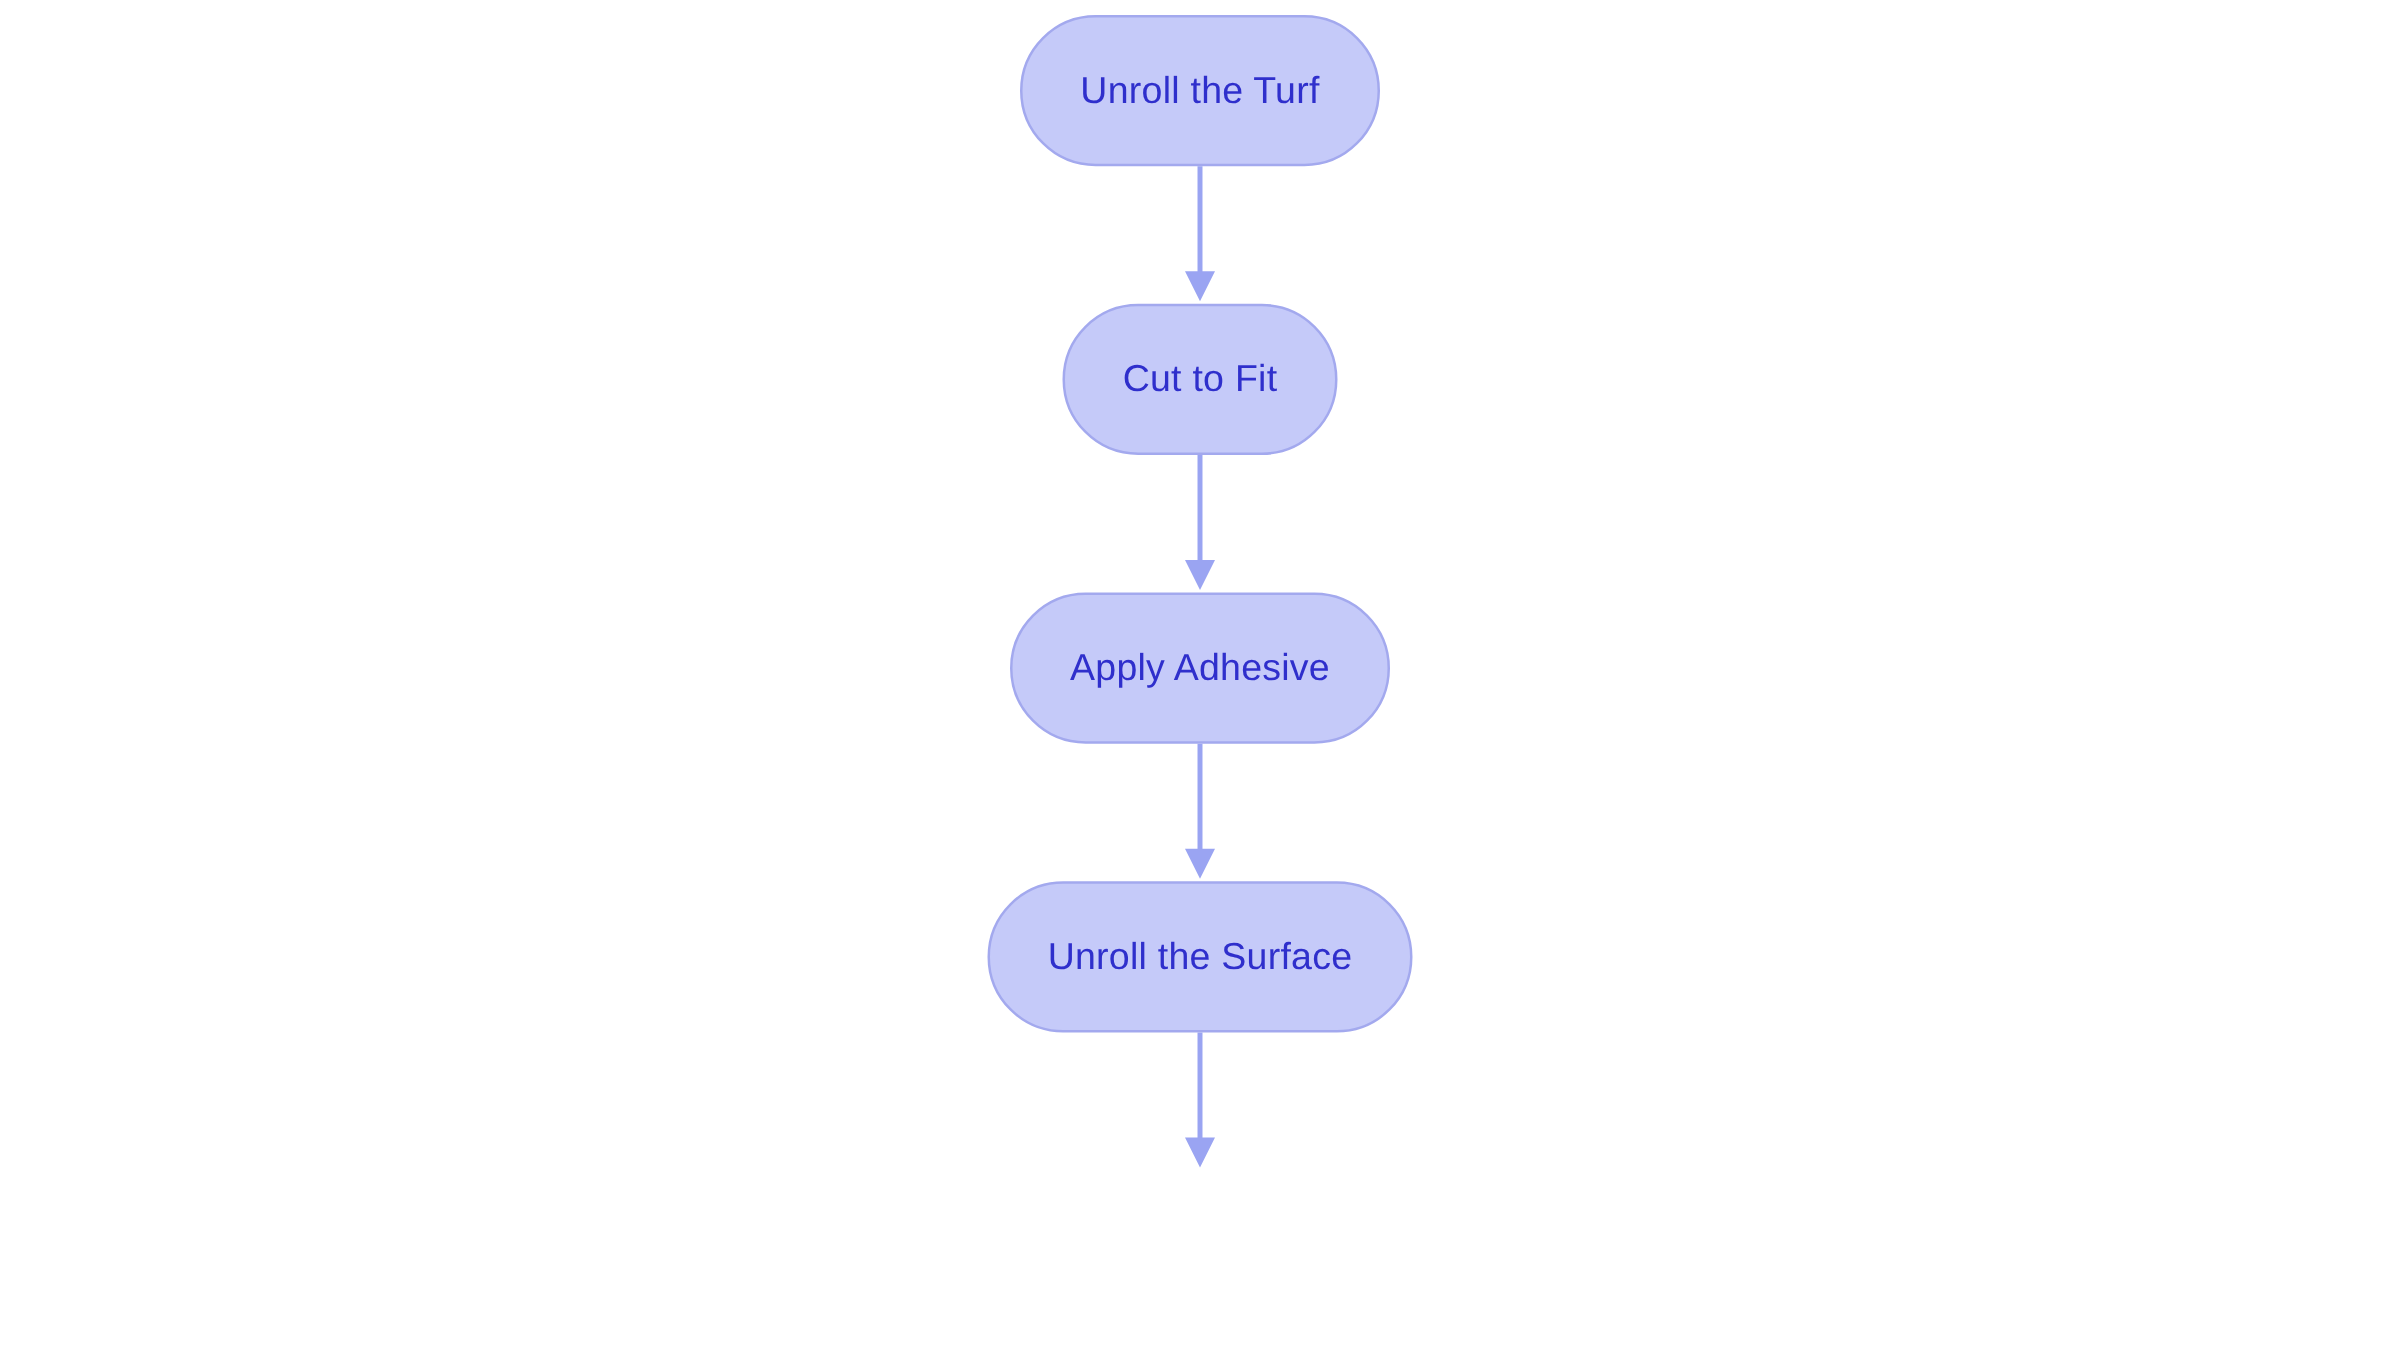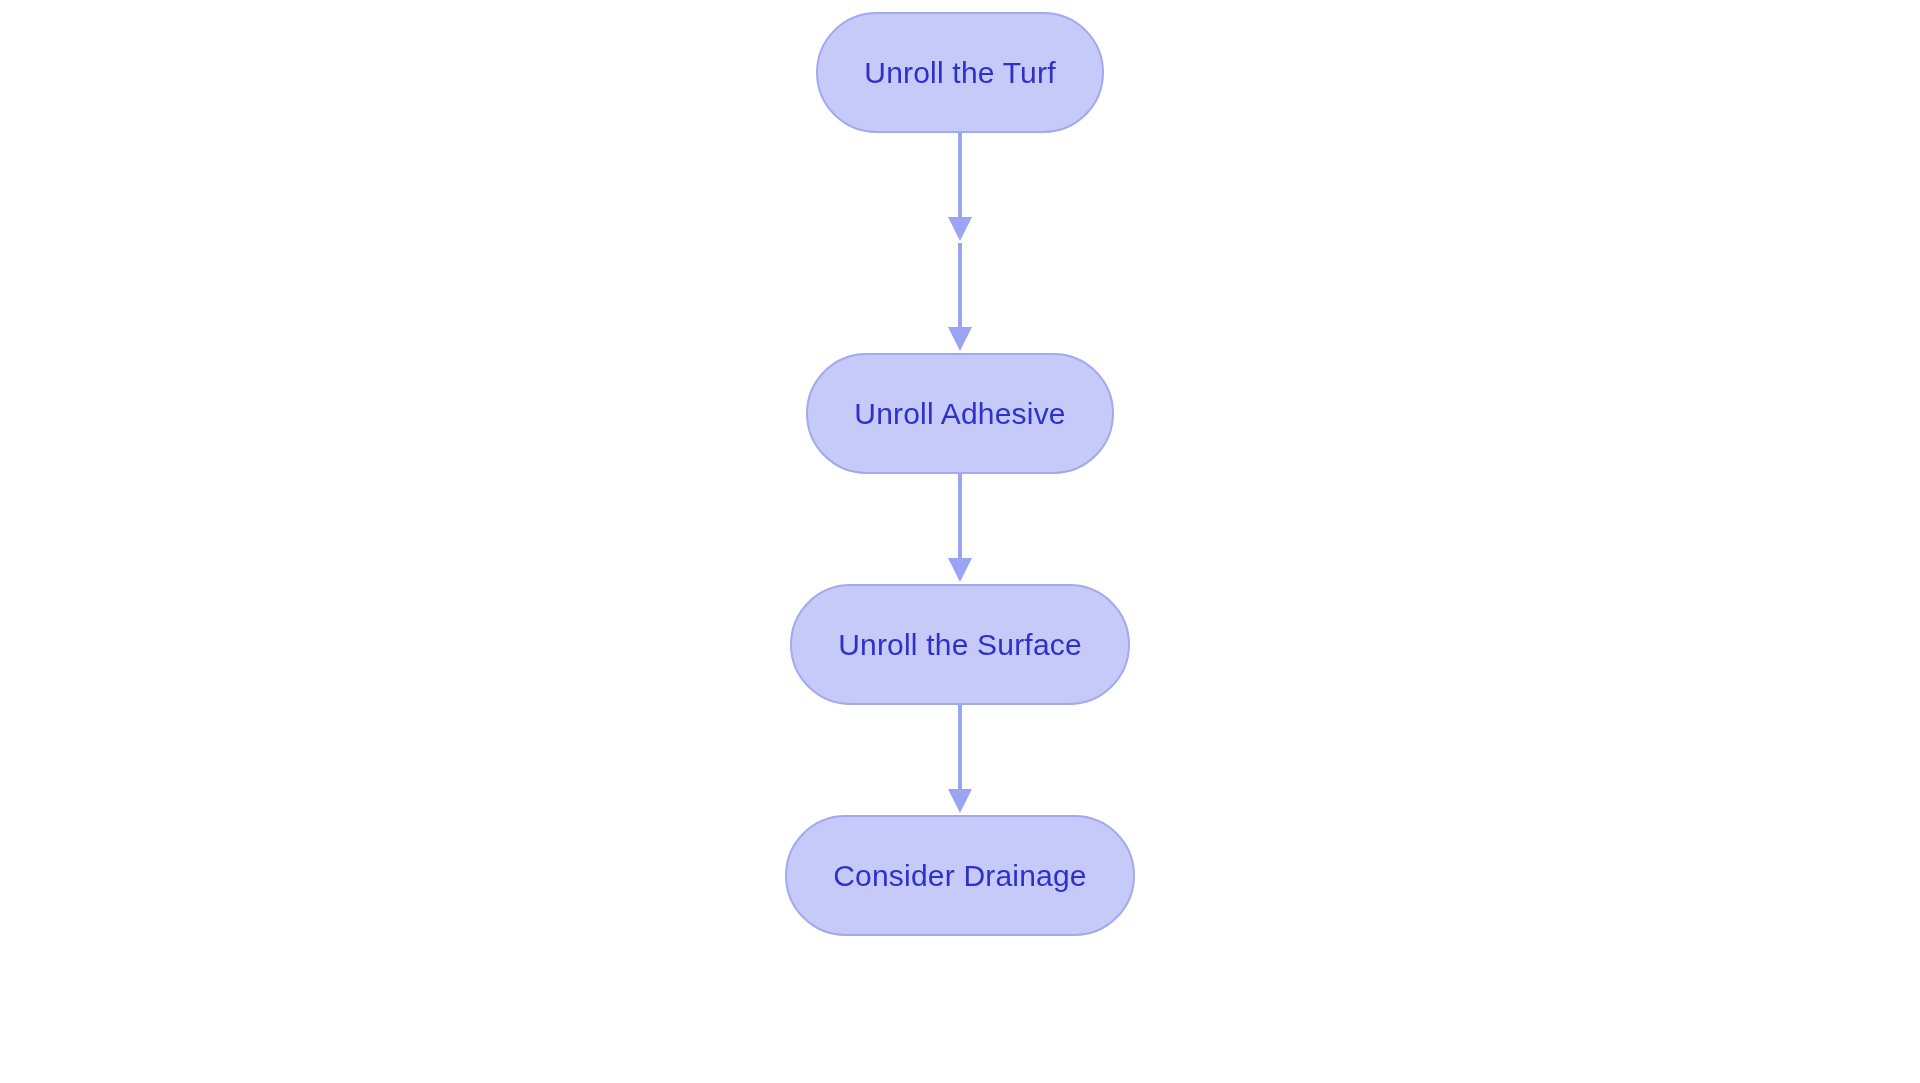--- a/index.html
+++ b/index.html
@@ -78,48 +78,48 @@
       <span>Unroll the Turf</span>
     </div>
 
     <span class="connector">
       <svg viewBox="0 0 40 110" xmlns="http://www.w3.org/2000/svg">
         <line x1="20" y1="0" x2="20" y2="92" stroke="#9aa4f2" stroke-width="4"></line>
         <polygon points="20,108 8,84 32,84" fill="#9aa4f2"></polygon>
       </svg>
     </span>
 
+    <div class="node">
+      <span>Cut to Fit</span>
+    </div>
 
     <span class="connector">
       <svg viewBox="0 0 40 110" xmlns="http://www.w3.org/2000/svg">
         <line x1="20" y1="0" x2="20" y2="92" stroke="#9aa4f2" stroke-width="4"></line>
         <polygon points="20,108 8,84 32,84" fill="#9aa4f2"></polygon>
       </svg>
     </span>
 
     <div class="node">
-      <span>Unroll Adhesive</span>
+      <span>Apply Adhesive</span>
     </div>
 
     <span class="connector">
       <svg viewBox="0 0 40 110" xmlns="http://www.w3.org/2000/svg">
         <line x1="20" y1="0" x2="20" y2="92" stroke="#9aa4f2" stroke-width="4"></line>
         <polygon points="20,108 8,84 32,84" fill="#9aa4f2"></polygon>
       </svg>
     </span>
 
     <div class="node">
       <span>Unroll the Surface</span>
     </div>
 
     <span class="connector">
       <svg viewBox="0 0 40 110" xmlns="http://www.w3.org/2000/svg">
         <line x1="20" y1="0" x2="20" y2="92" stroke="#9aa4f2" stroke-width="4"></line>
         <polygon points="20,108 8,84 32,84" fill="#9aa4f2"></polygon>
       </svg>
     </span>
 
-    <div class="node">
-      <span>Consider Drainage</span>
-    </div>
 
   </div>
 </div>
 
 </body></html>

